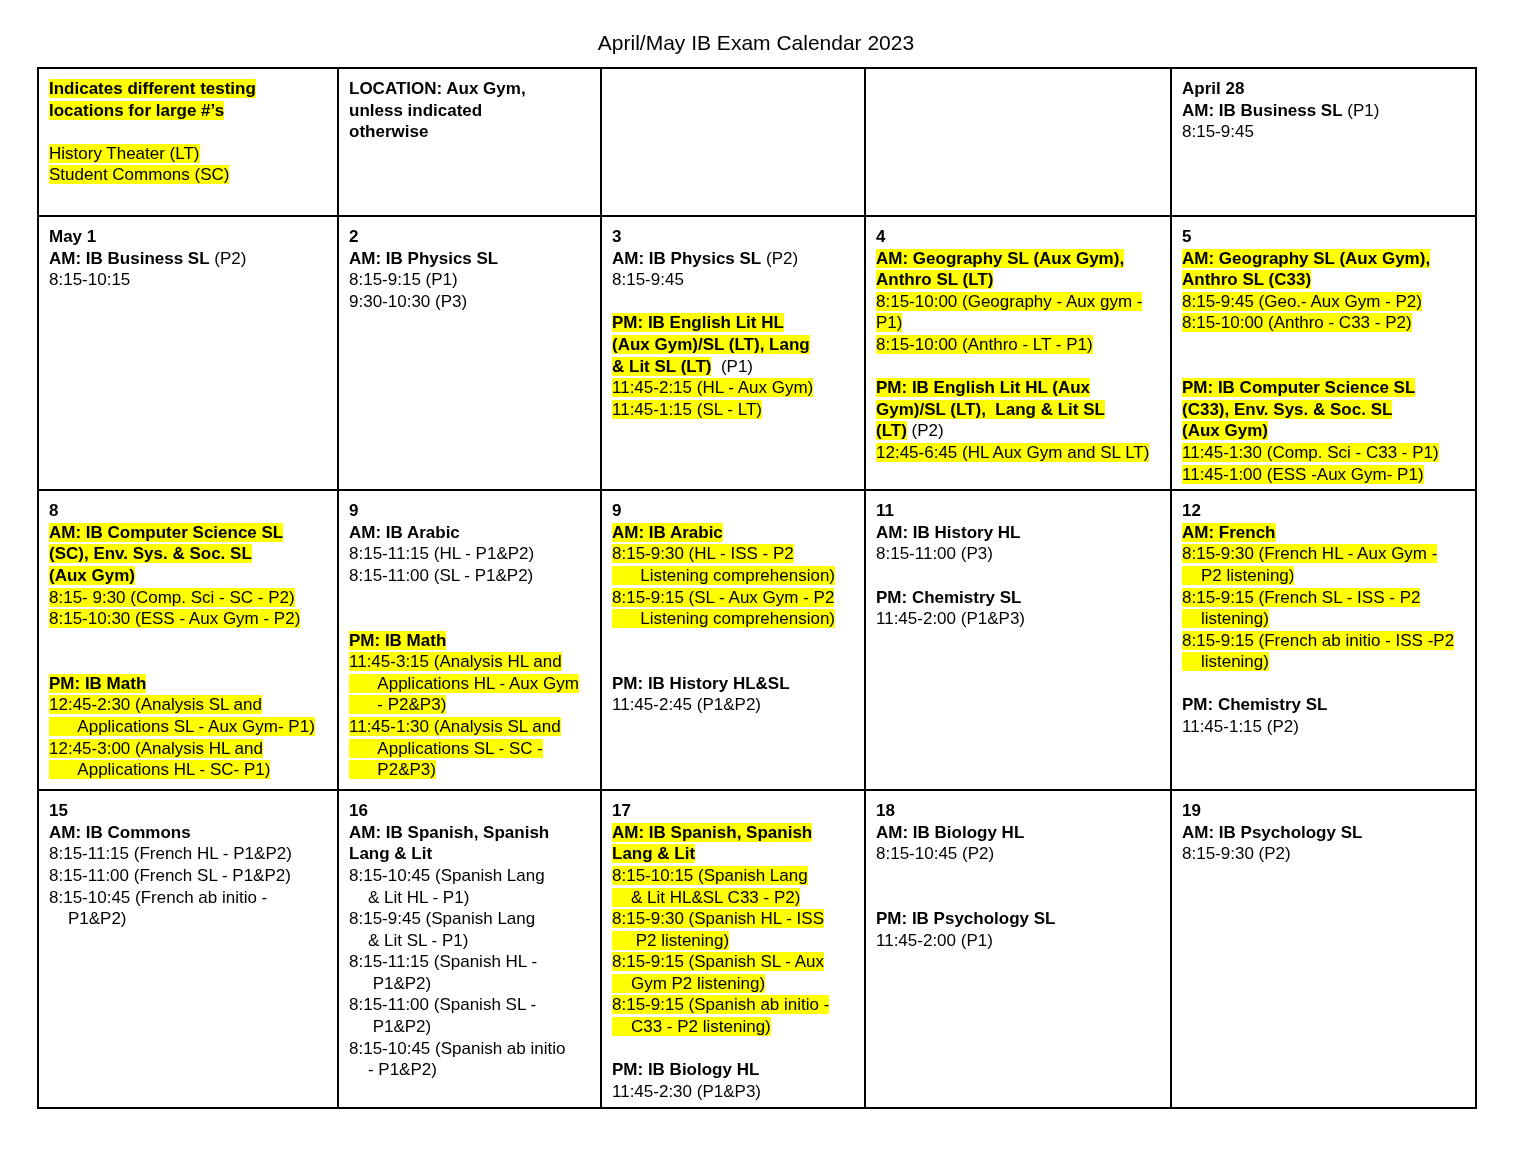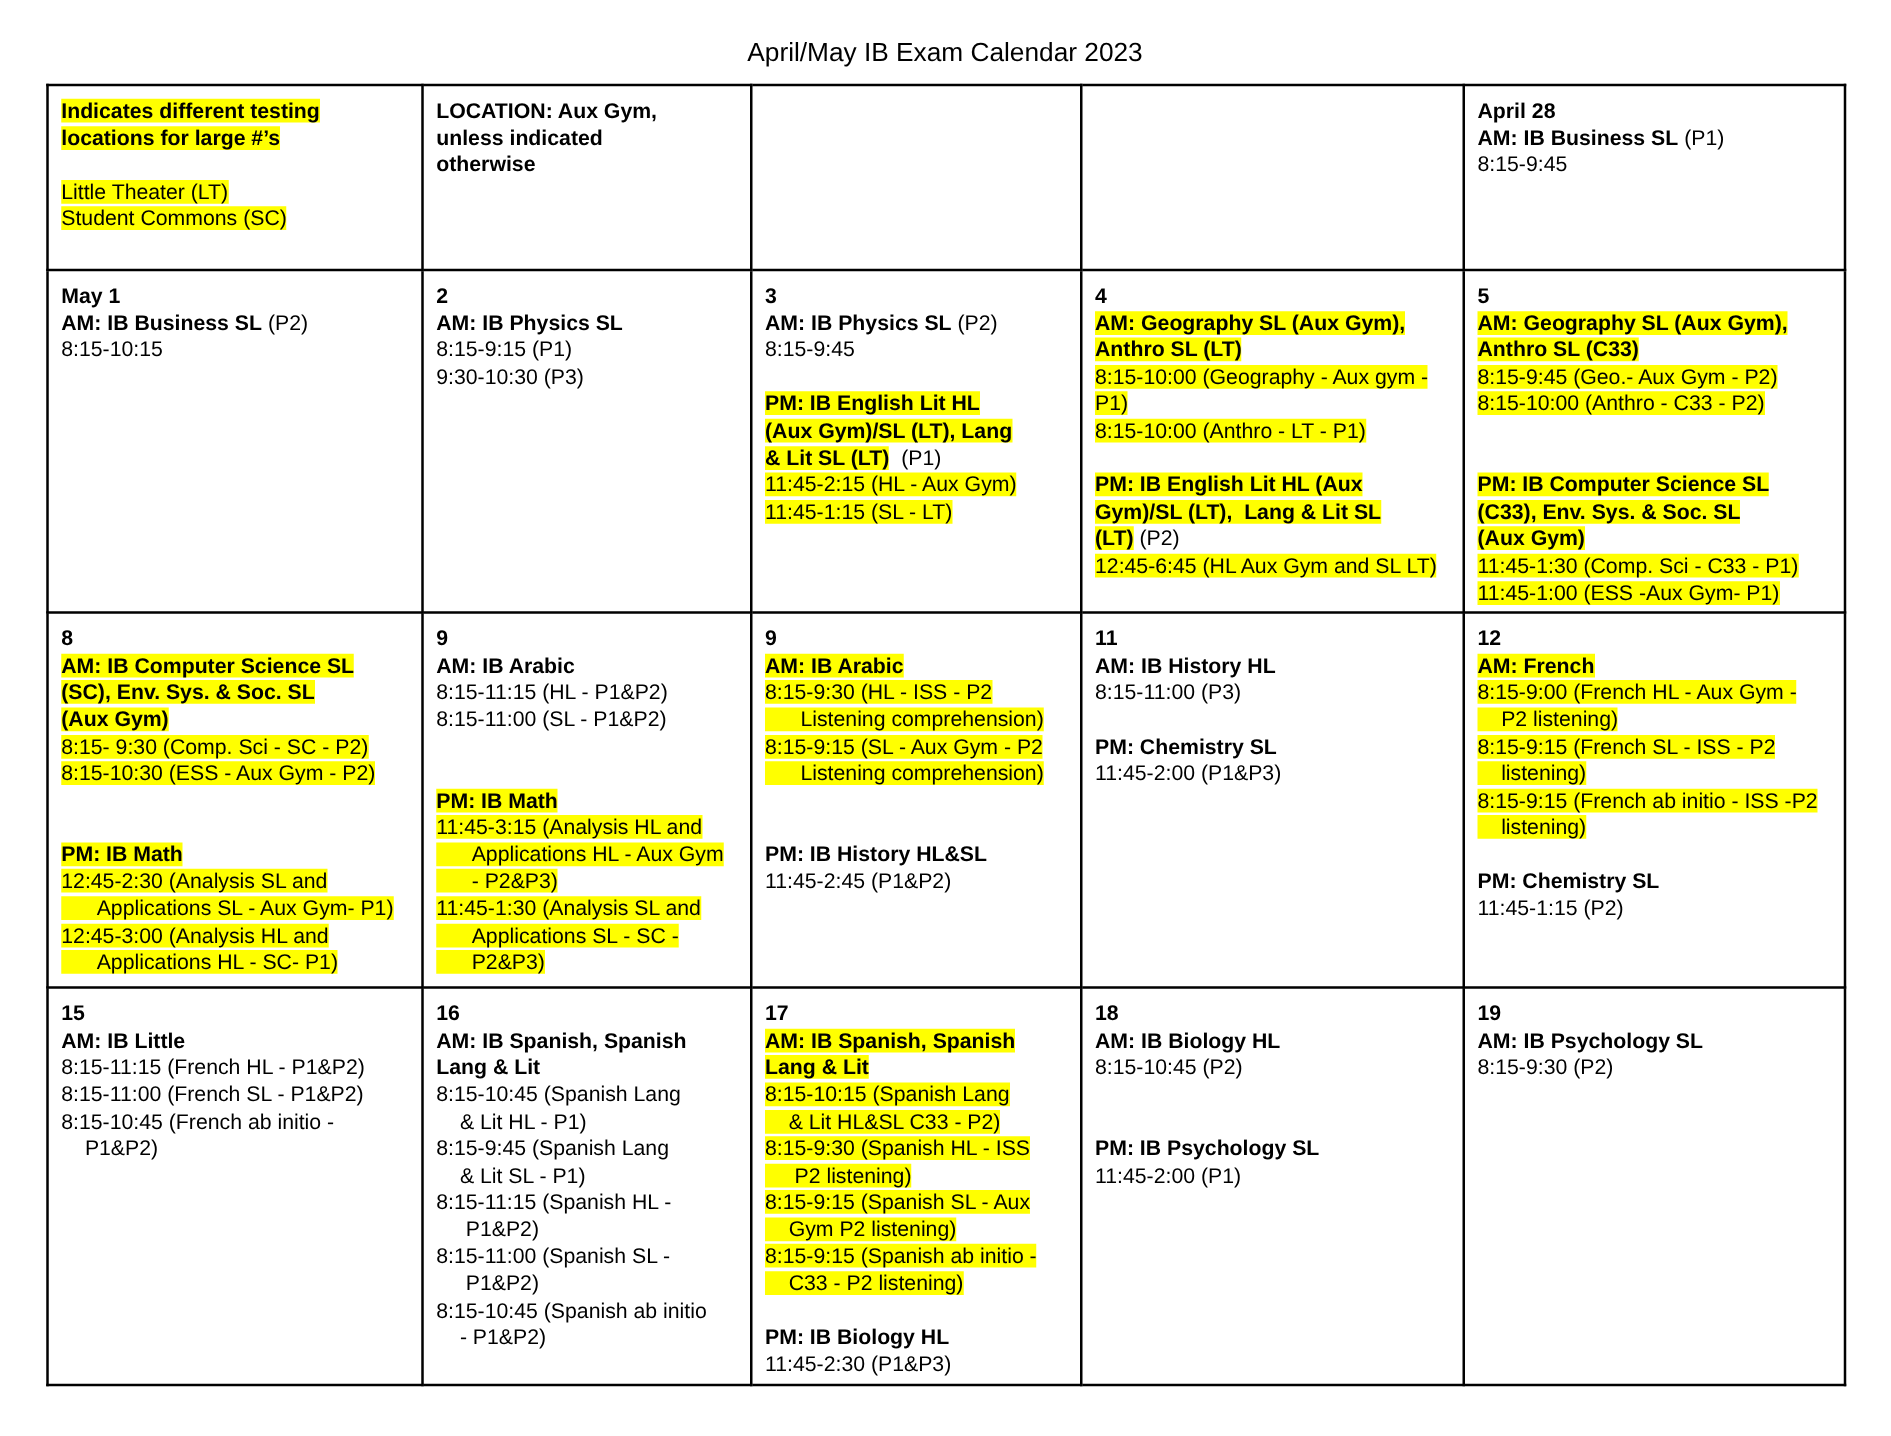--- a/index.html
+++ b/index.html
@@ -40,21 +40,21 @@
     <col style="width:264px">
     <col style="width:306px">
     <col style="width:305px">
   </colgroup>
   <tbody>
       <tr>
         <td>
           <div class="line"><span class="b h">Indicates different testing</span></div>
           <div class="line"><span class="b h">locations for large #’s</span></div>
           <div class="line">&nbsp;</div>
-          <div class="line"><span class="h">Little Theater (LT)</span></div>
+          <div class="line"><span class="h">History Theater (LT)</span></div>
           <div class="line"><span class="h">Student Commons (SC)</span></div>
         </td>
         <td>
           <div class="line"><span class="b">LOCATION: Aux Gym,</span></div>
           <div class="line"><span class="b">unless indicated</span></div>
           <div class="line"><span class="b">otherwise</span></div>
         </td>
         <td></td>
         <td></td>
         <td>
@@ -161,35 +161,35 @@
           <div class="line"><span class="b">11</span></div>
           <div class="line"><span class="b">AM: IB History HL</span></div>
           <div class="line"><span>8:15-11:00 (P3)</span></div>
           <div class="line">&nbsp;</div>
           <div class="line"><span class="b">PM: Chemistry SL</span></div>
           <div class="line"><span>11:45-2:00 (P1&amp;P3)</span></div>
         </td>
         <td>
           <div class="line"><span class="b">12</span></div>
           <div class="line"><span class="b h">AM: French</span></div>
-          <div class="line"><span class="h">8:15-9:00 (French HL - Aux Gym -</span></div>
+          <div class="line"><span class="h">8:15-9:30 (French HL - Aux Gym -</span></div>
           <div class="line"><span class="h">    P2 listening)</span></div>
           <div class="line"><span class="h">8:15-9:15 (French SL - ISS - P2</span></div>
           <div class="line"><span class="h">    listening)</span></div>
           <div class="line"><span class="h">8:15-9:15 (French ab initio - ISS -P2</span></div>
           <div class="line"><span class="h">    listening)</span></div>
           <div class="line">&nbsp;</div>
           <div class="line"><span class="b">PM: Chemistry SL</span></div>
           <div class="line"><span>11:45-1:15 (P2)</span></div>
         </td>
       </tr>
       <tr>
         <td>
           <div class="line"><span class="b">15</span></div>
-          <div class="line"><span class="b">AM: IB Little</span></div>
+          <div class="line"><span class="b">AM: IB Commons</span></div>
           <div class="line"><span>8:15-11:15 (French HL - P1&amp;P2)</span></div>
           <div class="line"><span>8:15-11:00 (French SL - P1&amp;P2)</span></div>
           <div class="line"><span>8:15-10:45 (French ab initio -</span></div>
           <div class="line"><span>    P1&amp;P2)</span></div>
         </td>
         <td>
           <div class="line"><span class="b">16</span></div>
           <div class="line"><span class="b">AM: IB Spanish, Spanish</span></div>
           <div class="line"><span class="b">Lang &amp; Lit</span></div>
           <div class="line"><span>8:15-10:45 (Spanish Lang</span></div>

